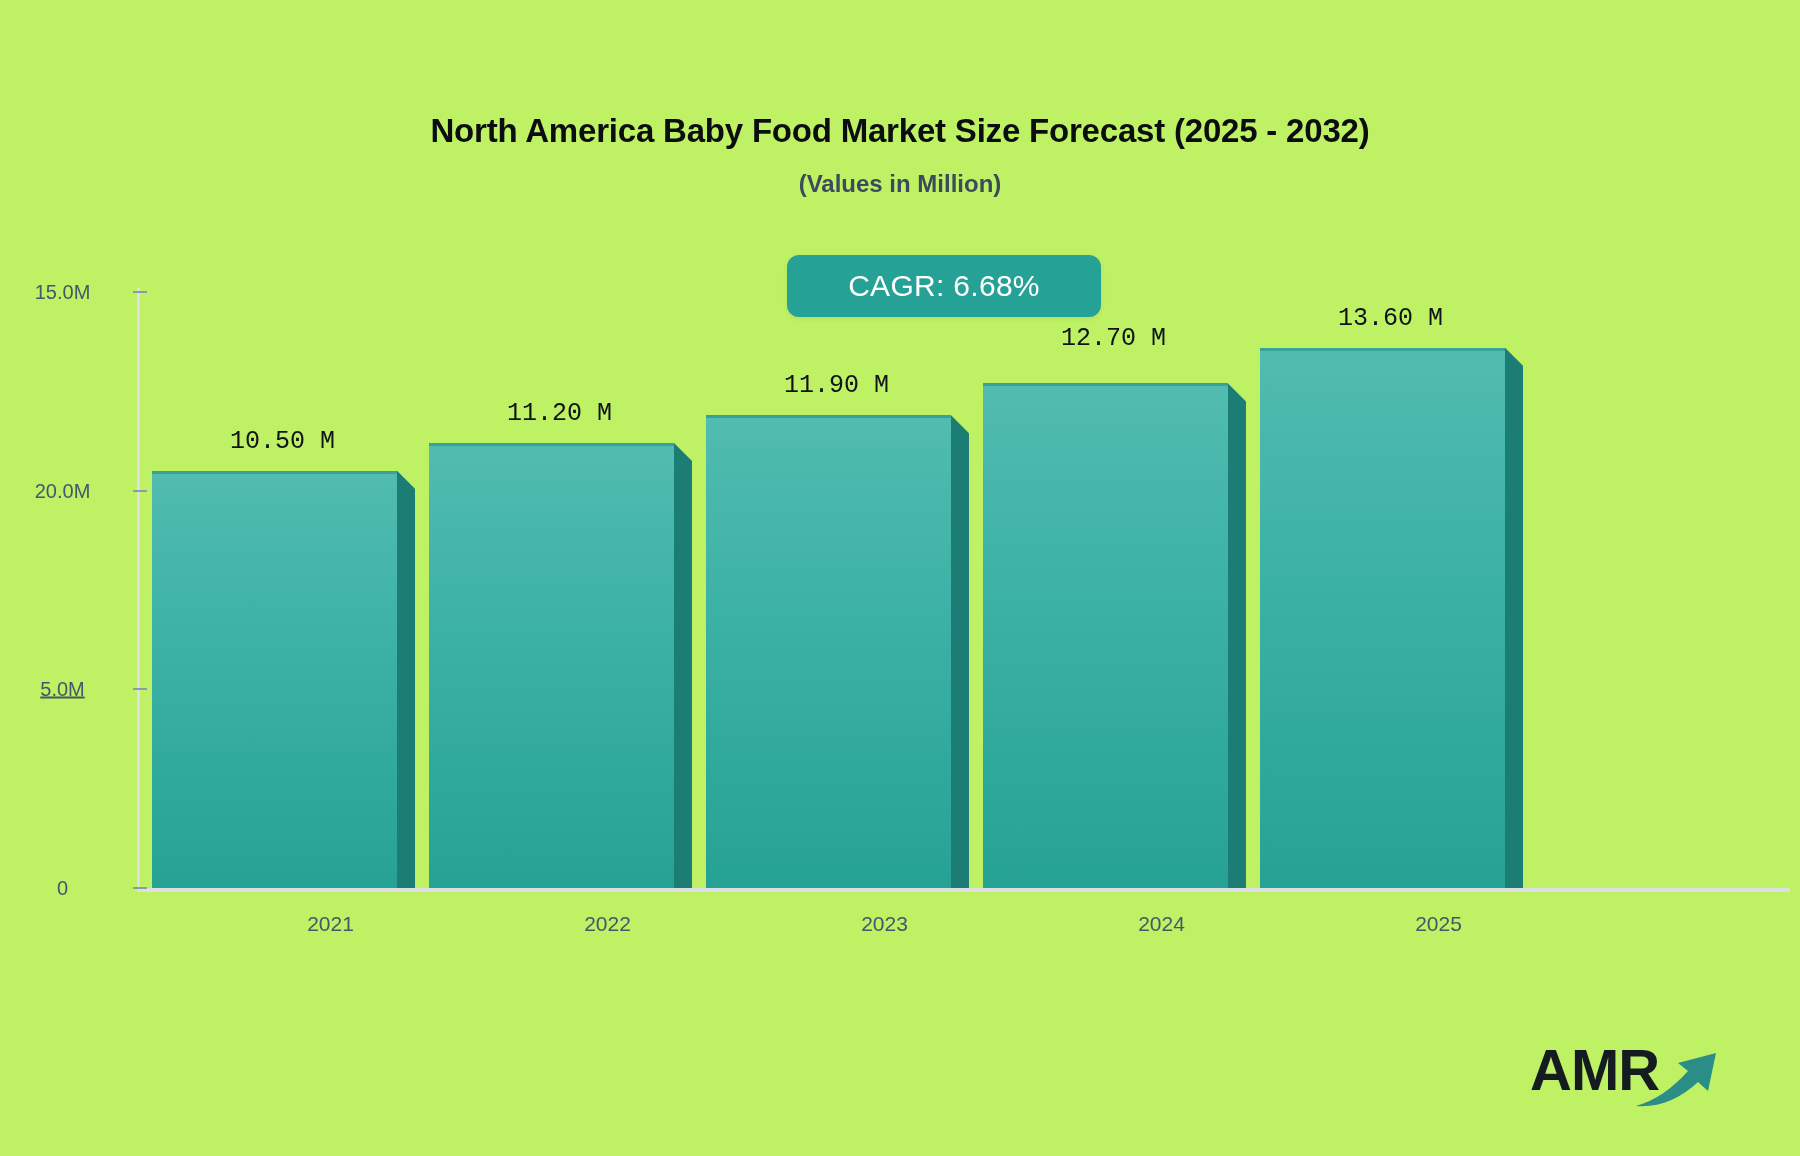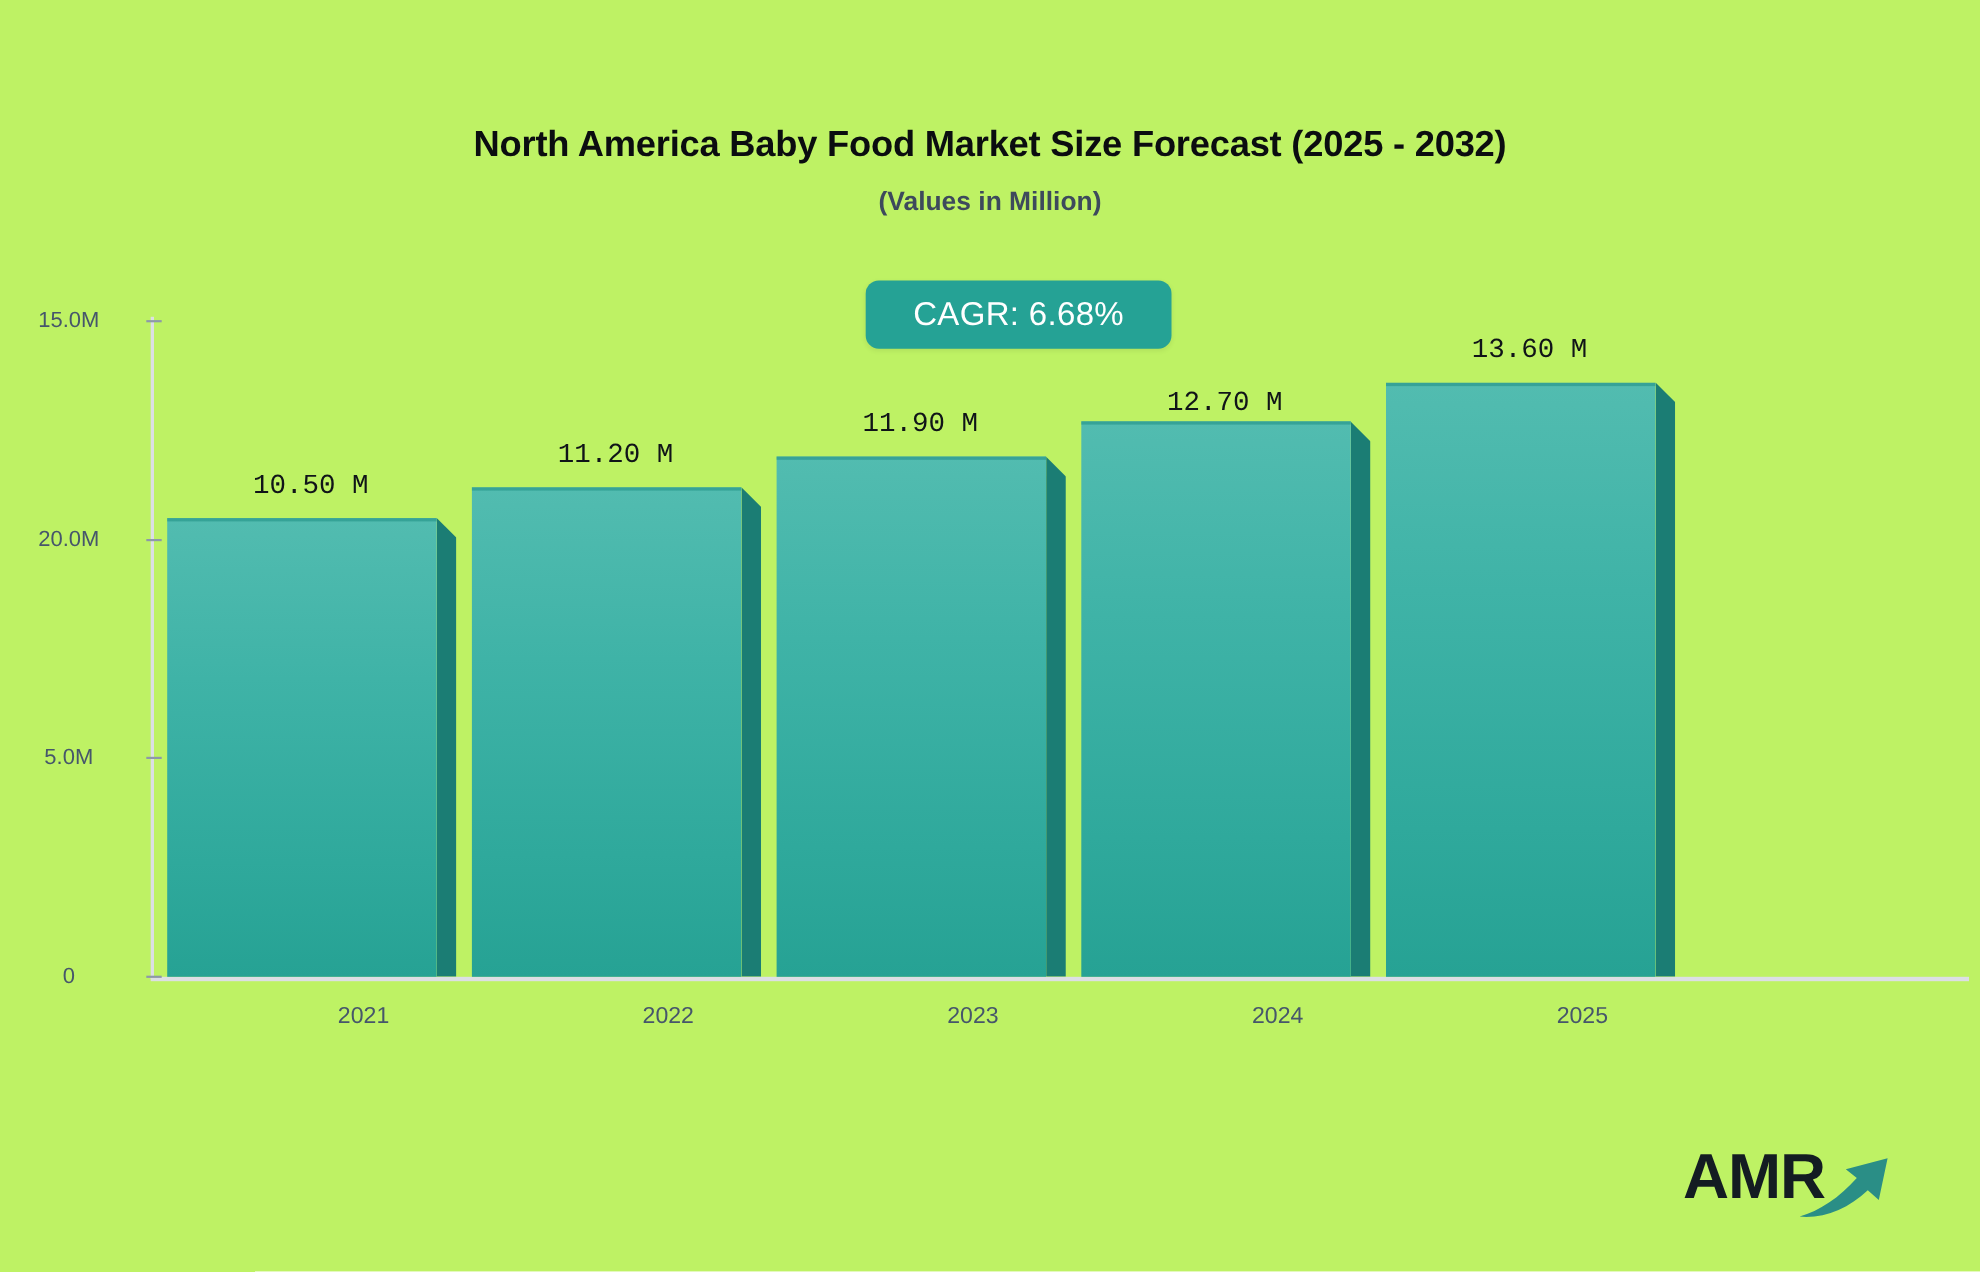--- a/index.html
+++ b/index.html
@@ -46,21 +46,21 @@
     font-weight: 700;
     color: #3d4a5c;
     white-space: nowrap;
   }
 
   
   .cagr-badge {
     position: absolute;
     left: 787px;
     top: 255px;
-    width: 278px;
+    width: 314px;
     height: 62px;
     background: #25a295;
     border-radius: 12px;
     display: flex;
     align-items: center;
     justify-content: center;
     box-shadow: 0 2px 5px rgba(0,0,0,0.07);
   }
   .cagr-badge .cagr-text {
     color: #ffffff;
@@ -203,21 +203,21 @@
   </div>
 
   <div id="plot">
     <div class="y-axis-line"></div>
     <div class="x-axis-line"></div>
     <div id="yticks">
         <div class="ytick" style="top: 292px;">15.0M</div>
         <div class="ytick-dash" style="top: 292px;"></div>
         <div class="ytick" style="top: 490.667px;">20.0M</div>
         <div class="ytick-dash" style="top: 490.667px;"></div>
-        <div class="ytick" style="top: 689.333px;">5.0M</div>
+        <div class="ytick" style="top: 689.333px; text-decoration: underline;">5.0M</div>
         <div class="ytick-dash" style="top: 689.333px;"></div>
         <div class="ytick" style="top: 888px;">0</div>
         <div class="ytick-dash" style="top: 888px;"></div>
       </div>
     <div id="bars">
         <div class="bar-wrap" style="left: 152px; top: 470.8px; width: 245px; height: 417.2px;">
           <div class="bar-face" style="height: 417.2px;"></div>
           <div class="bar-side" style="height: 417.2px;"></div>
           <div class="bar-top-edge" style="top: 0px;"></div>
         </div>
@@ -232,21 +232,21 @@
           <div class="bar-face" style="height: 472.827px;"></div>
           <div class="bar-side" style="height: 472.827px;"></div>
           <div class="bar-top-edge" style="top: 0px;"></div>
         </div>
         <div class="bar-label" style="left: 836.5px; top: 371.173px;">11.90 M</div>
         <div class="bar-wrap" style="left: 983px; top: 383.387px; width: 245px; height: 504.613px;">
           <div class="bar-face" style="height: 504.613px;"></div>
           <div class="bar-side" style="height: 504.613px;"></div>
           <div class="bar-top-edge" style="top: 0px;"></div>
         </div>
-        <div class="bar-label" style="left: 1113.5px; top: 352px;">12.70 M</div>
+        <div class="bar-label" style="left: 1113.5px; top: 324px;">12.70 M</div>
         <div class="bar-wrap" style="left: 1260px; top: 347.627px; width: 245px; height: 540.373px;">
           <div class="bar-face" style="height: 540.373px;"></div>
           <div class="bar-side" style="height: 540.373px;"></div>
           <div class="bar-top-edge" style="top: 0px;"></div>
         </div>
         <div class="bar-label" style="left: 1390.5px; top: 303.627px;">13.60 M</div>
       </div>
     <div id="xlabels">
         <div class="x-label" style="left: 282.5px;">2021</div>
         <div class="x-label" style="left: 559.5px;">2022</div>

